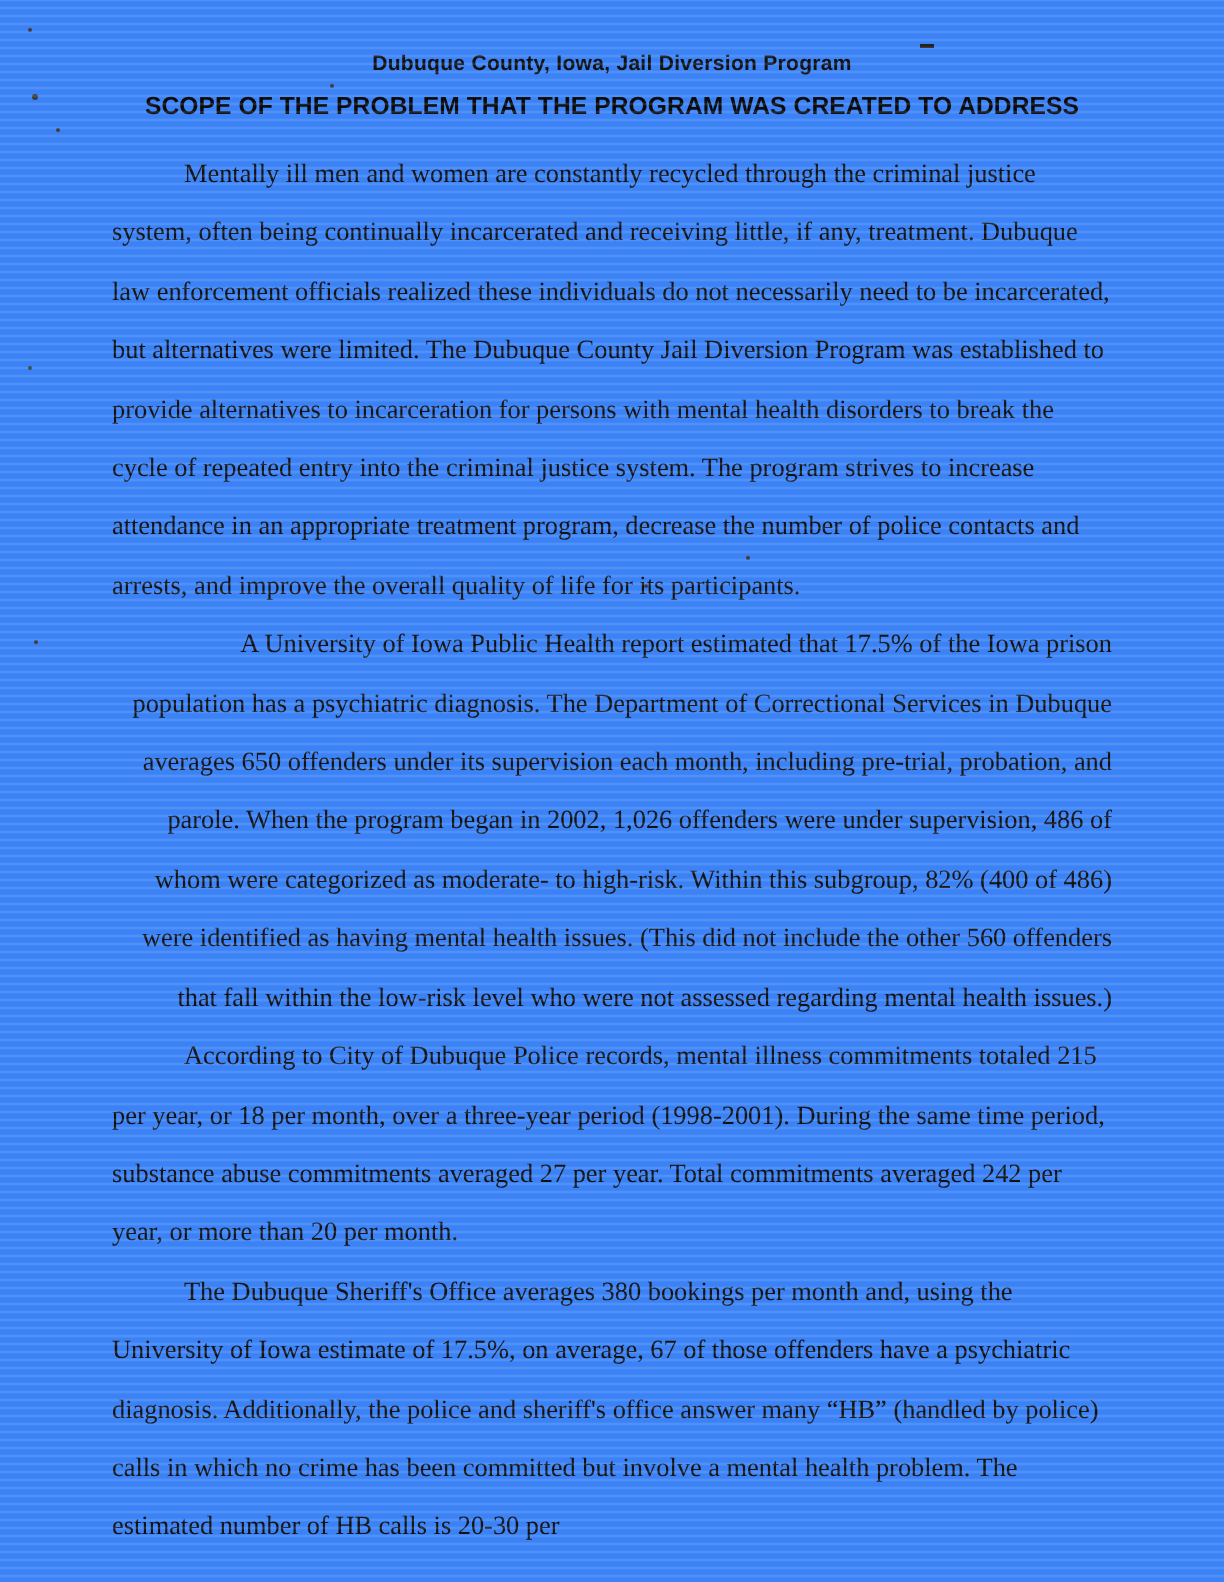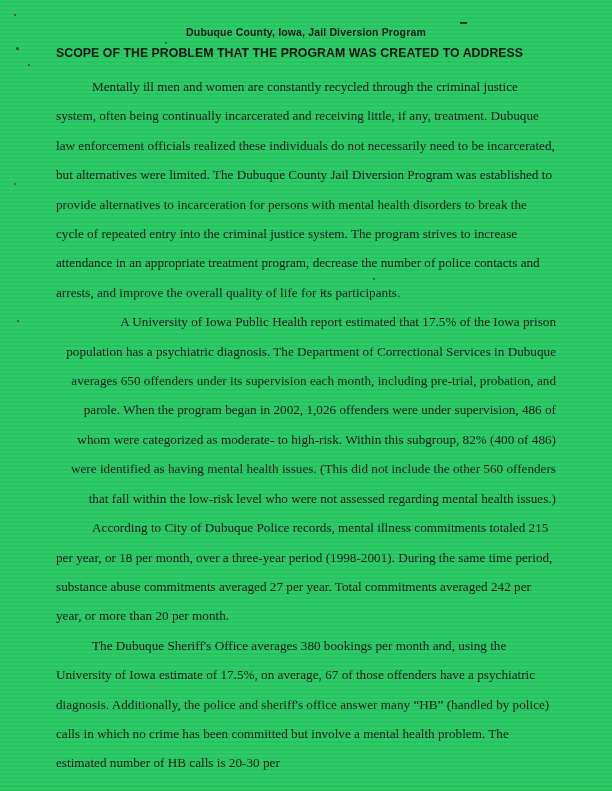--- a/index.html
+++ b/index.html
@@ -12,21 +12,21 @@
     height: 791px;
     position: relative;
     overflow: hidden;
     font-family: "Liberation Serif", serif;
     color: #000000;
   }
 
   .page {
     position: absolute;
     inset: 0;
-    background: #22c55e;
+    background: #3b82f6;
     text-decoration: underline;
   }
 
   
   .doc-header {
     position: absolute;
     top: 26px;
     left: 0;
     width: 612px;
     text-align: center;
@@ -46,20 +46,21 @@
     height: 2px;
     background: #222;
   }
 
   
   .section-heading {
     position: absolute;
     top: 46px;
     left: 56px;
     width: 500px;
+    text-align: center;
     font-family: "Liberation Sans", sans-serif;
     font-weight: bold;
     font-size: 12.3px;
     letter-spacing: 0.05px;
     color: #0a0a0a;
     white-space: nowrap;
   }
 
   
   .body-text {

